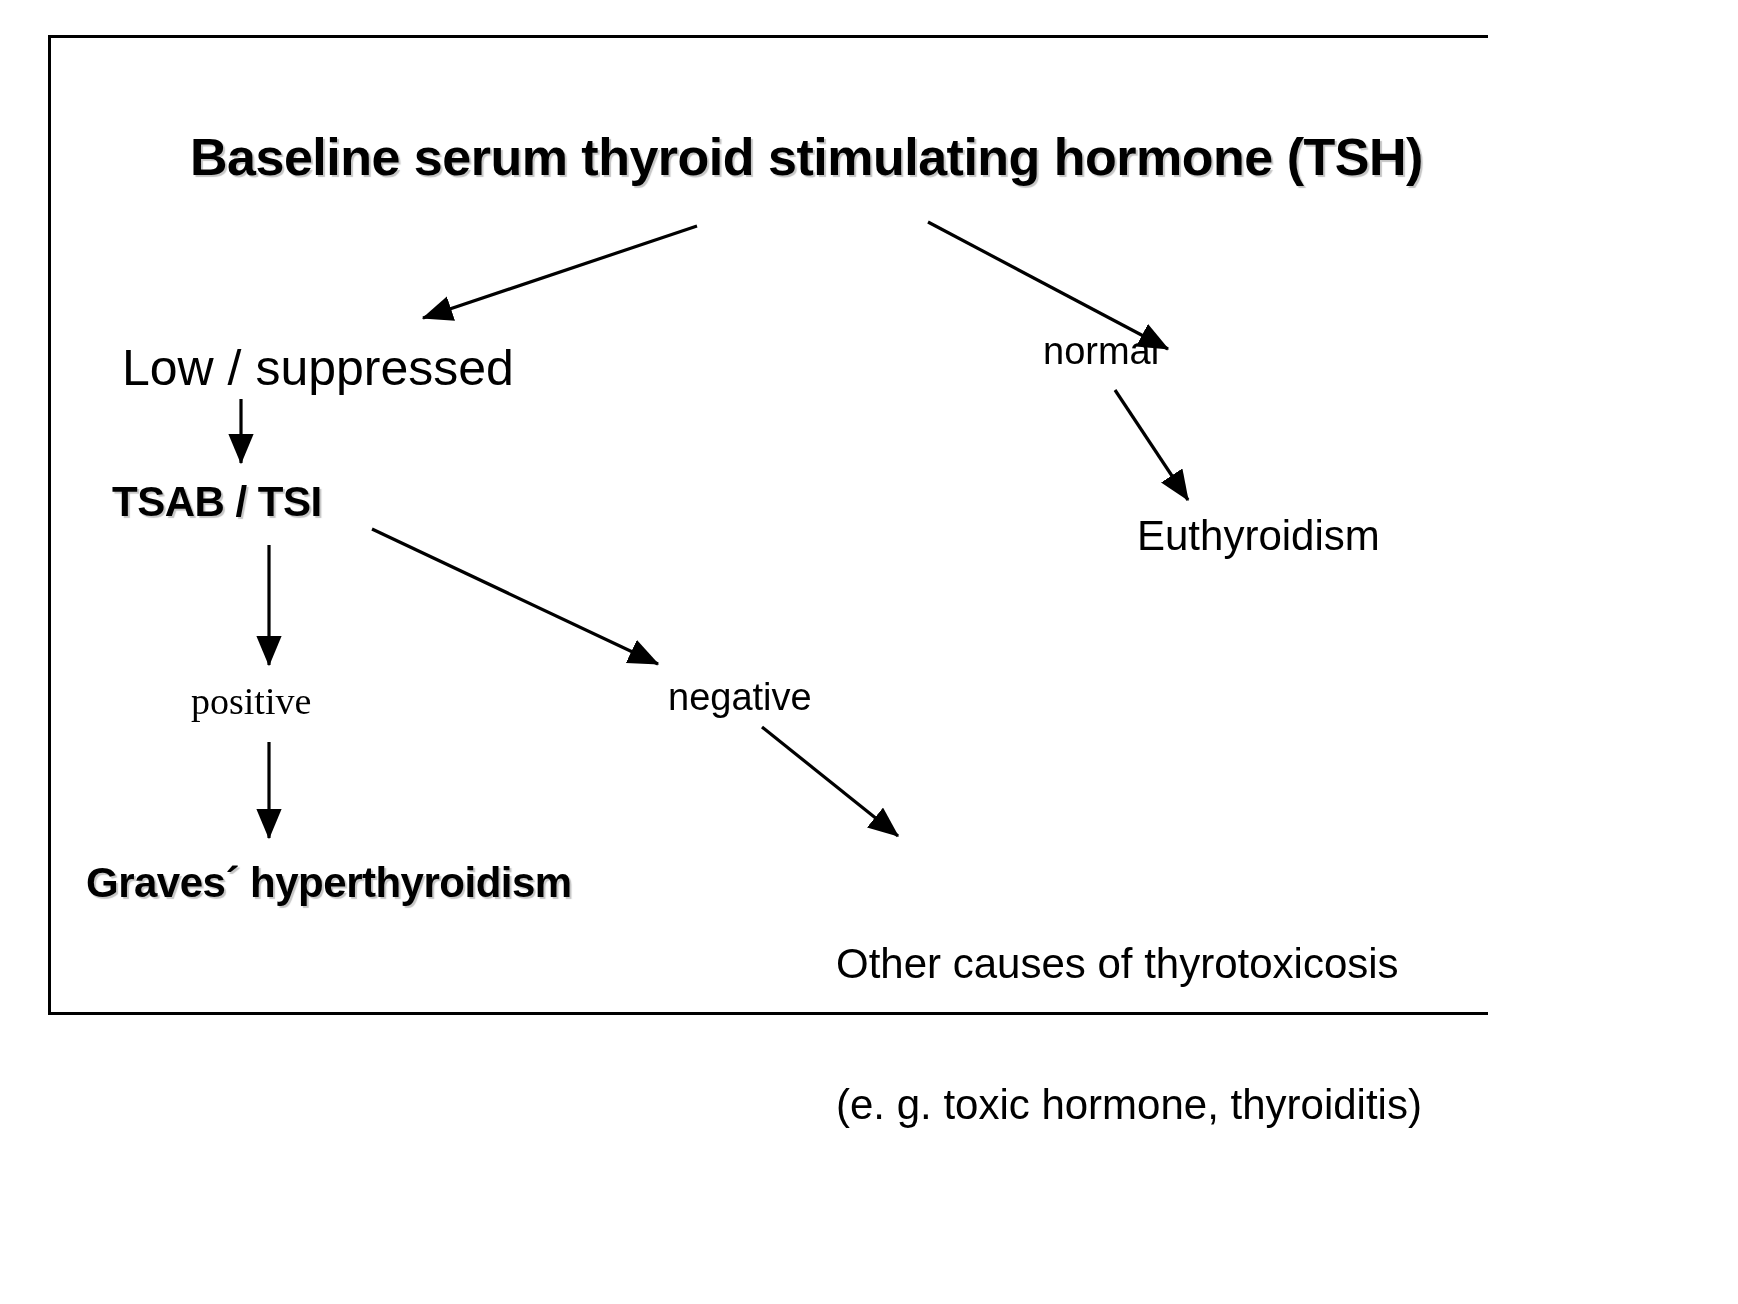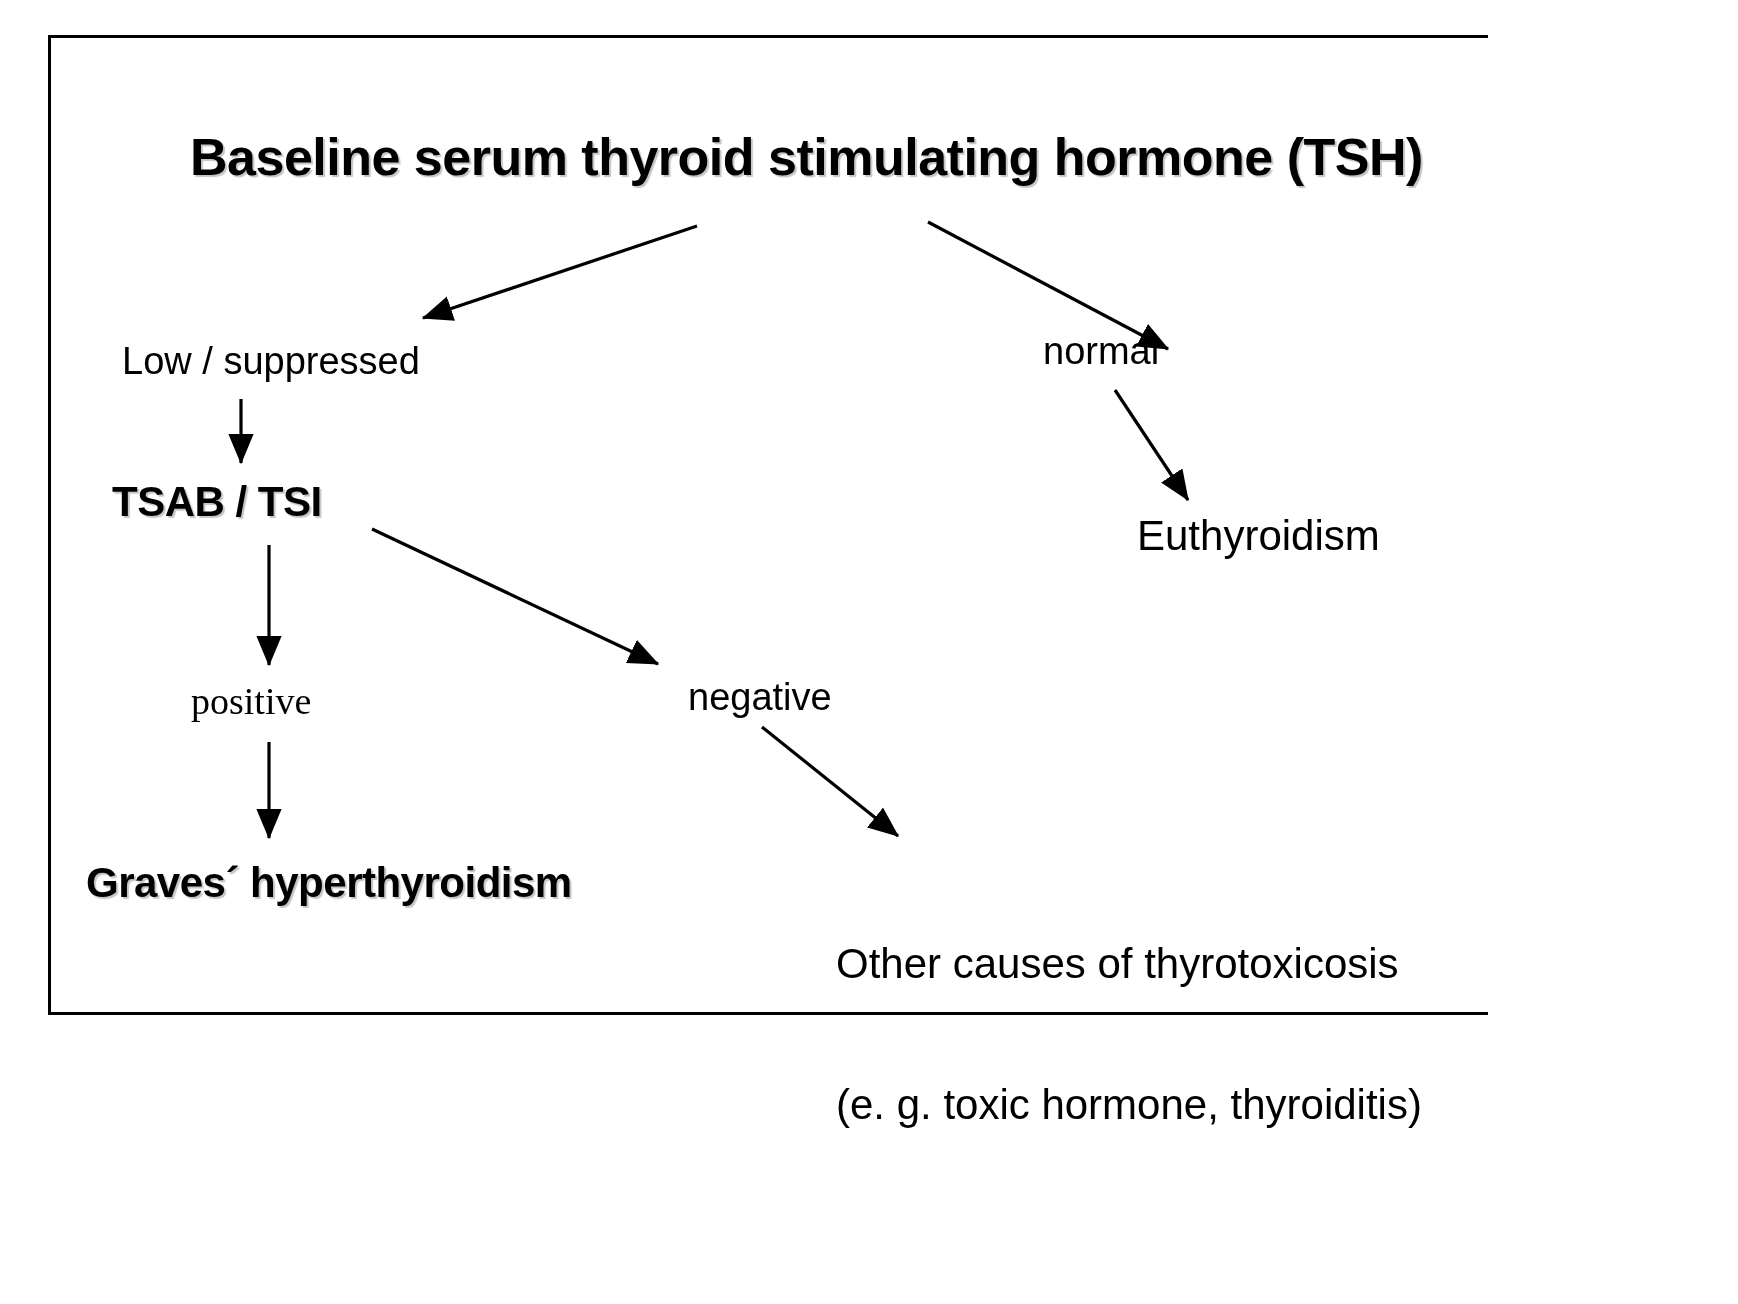--- a/index.html
+++ b/index.html
@@ -51,26 +51,26 @@
   .plain {
     font-weight: normal;
   }
   
   #title {
     left: 190px;
     top: 128px;
     font-size: 52px;
   }
   
-  #label-low       { left: 122px; top: 340px; font-size: 38px; }
+  #label-low       { left: 122px; top: 340px; font-size: 50px; }
   #label-normal    { left: 1043px; top: 330px; font-size: 38px; text-align: center; }
   #node-tsab       { left: 112px; top: 478px; font-size: 42px; }
   #node-euthy      { left: 1137px; top: 512px; font-size: 42px; }
   #label-positive  { left: 191px; top: 680px; font-size: 38px; font-family: Liberation Serif, serif; }
-  #label-negative  { left: 688px; top: 676px; font-size: 38px; }
+  #label-negative  { left: 668px; top: 676px; font-size: 38px; }
   #node-graves     { left: 86px;  top: 859px; font-size: 42px; }
   #node-other      { left: 836px; top: 846px; font-size: 42px; }
 
   
   #footer {
     position: absolute;
     left: 0;
     top: 1040px;
     width: 1738px;
     height: 120px;

